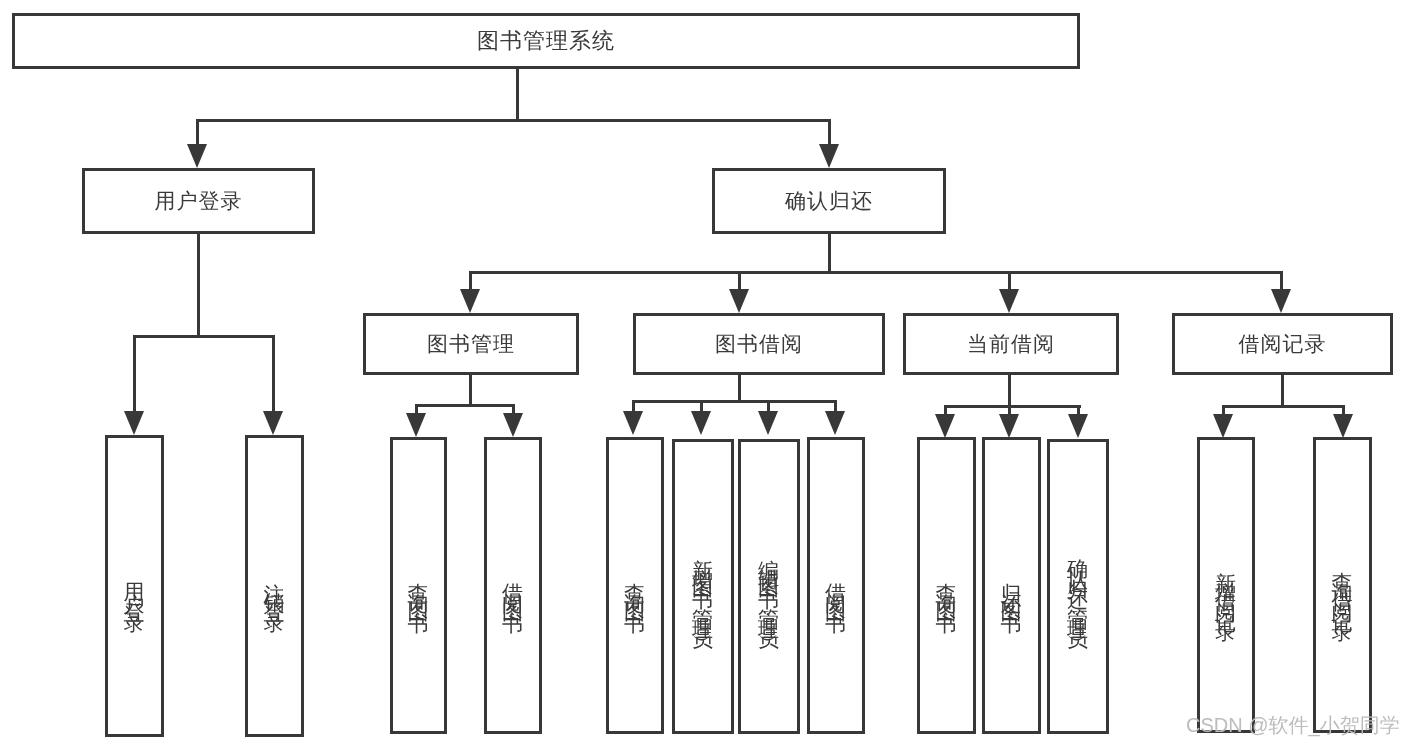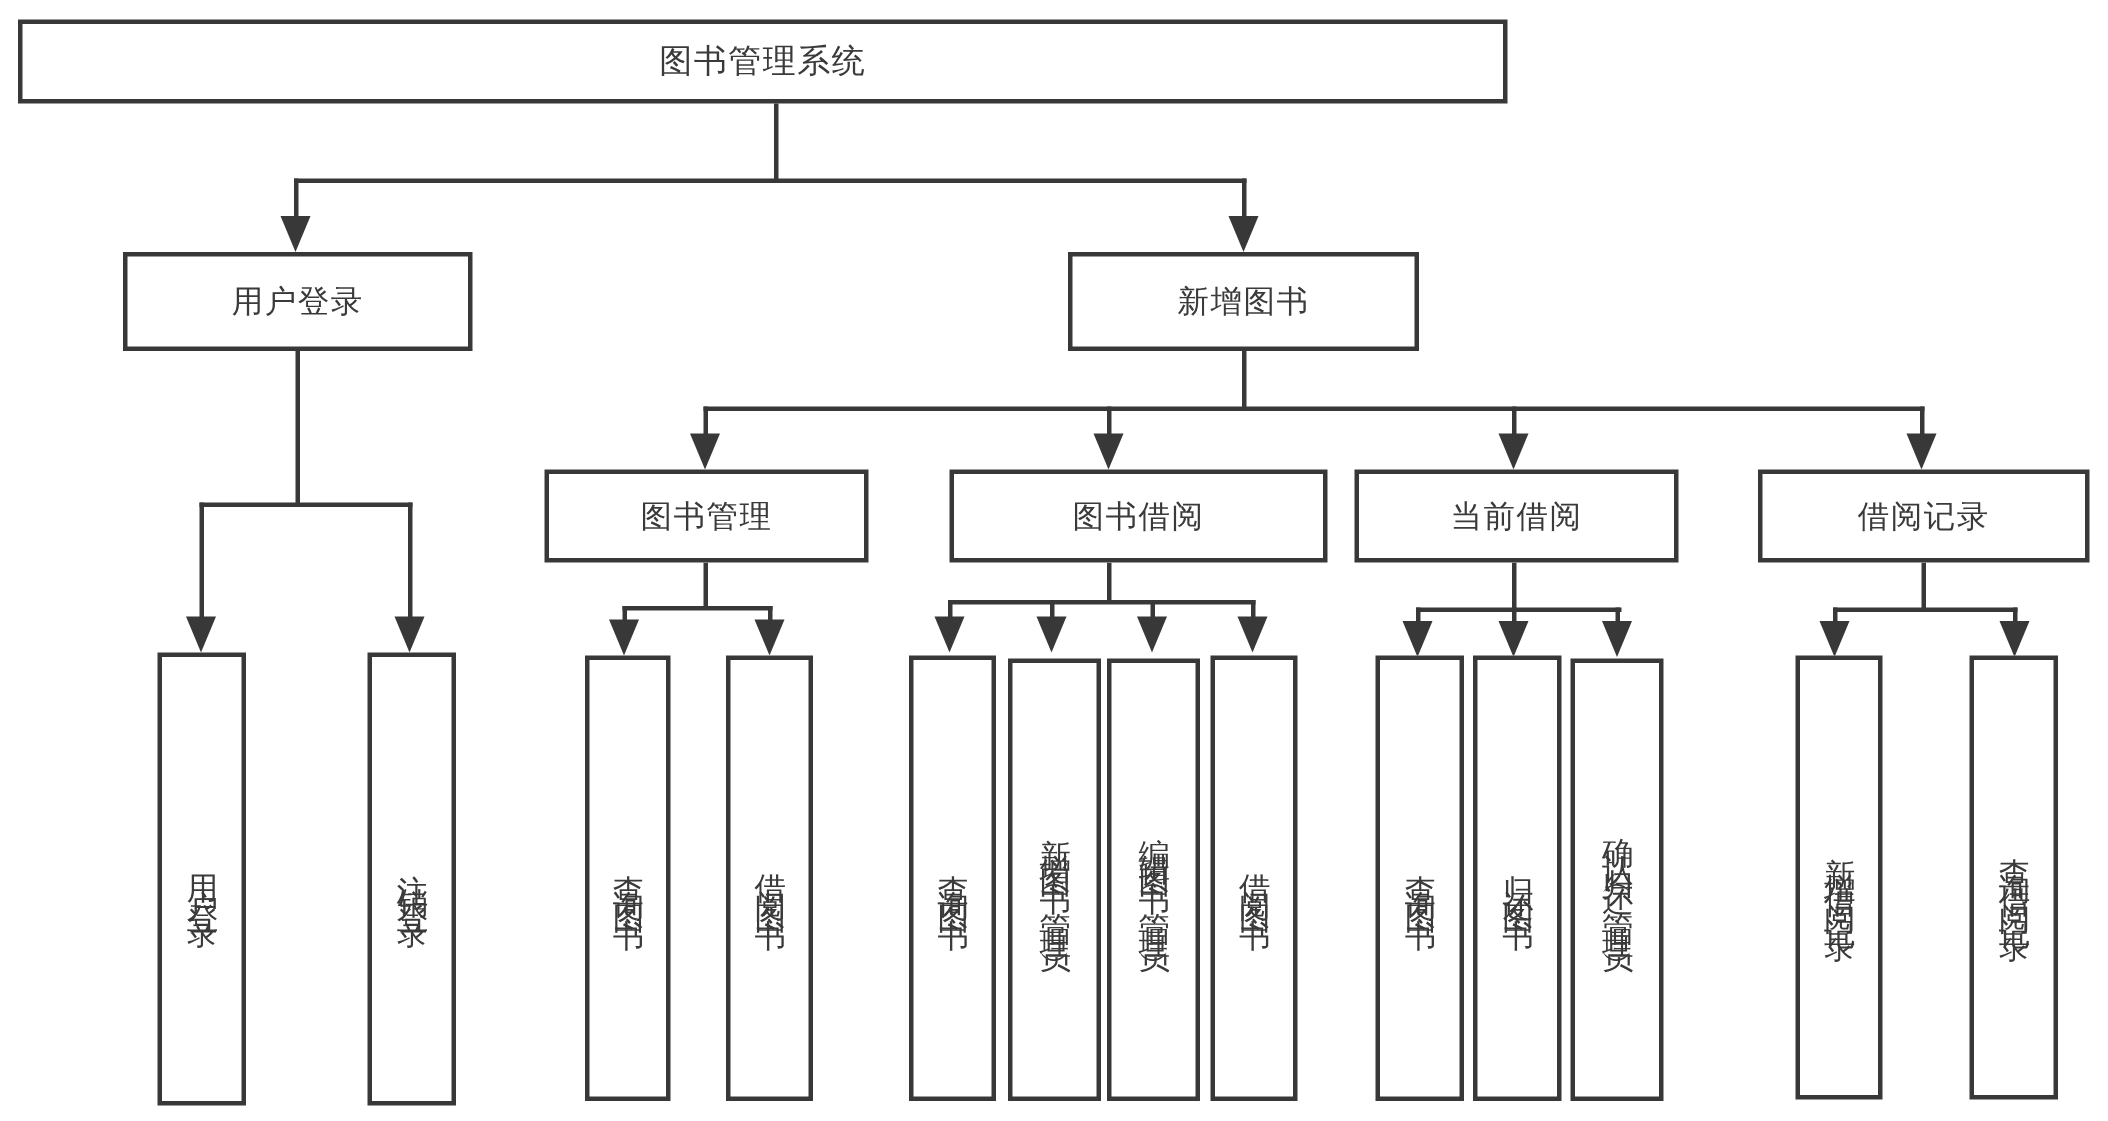--- a/index.html
+++ b/index.html
@@ -72,36 +72,36 @@
     color: var(--watermark);
     z-index: 5;
     white-space: nowrap;
   }
 </style>
 </head>
 <body>
 
 <div id="canvas">
 
-  <div class="hbox" id="root-box" style="left:12px; top:13px; width:993px; height:56px;align-items:center;">
+  <div class="hbox" id="root-box" style="left:12px; top:13px; width:1068px; height:56px;align-items:center;">
     <span>图书管理系统</span>
   </div>
 
   <div class="vline" style="left:516px; top:68px; height:53px;"></div>
   <div class="hline" style="left:196px; top:119px; width:635px;"></div>
   <div class="vline" style="left:196px; top:119px; height:28px;"></div>
   <div class="tri" style="left:187px; top:144px;"></div>
   <div class="vline" style="left:828px; top:119px; height:28px;"></div>
   <div class="tri" style="left:819px; top:144px;"></div>
 
   <div class="hbox" style="left:82px; top:168px; width:233px; height:66px;">
     <span>用户登录</span>
   </div>
   <div class="hbox" style="left:712px; top:168px; width:234px; height:66px;">
-    <span>新增图书</span>
+    <span>确认归还</span>
   </div>
 
   <div class="vline" style="left:197px; top:234px; height:104px;"></div>
   <div class="hline" style="left:133px; top:335px; width:142px;"></div>
   <div class="vline" style="left:133px; top:335px; height:78px;"></div>
   <div class="tri" style="left:124px; top:411px;"></div>
   <div class="vline" style="left:272px; top:335px; height:78px;"></div>
   <div class="tri" style="left:263px; top:411px;"></div>
 
   <div class="vbox" style="left:105px; top:435px; width:59px; height:302px;">
@@ -195,14 +195,15 @@
   <div class="tri" style="left:1213px; top:414px;"></div>
   <div class="vline" style="left:1342px; top:405px; height:11px;"></div>
   <div class="tri" style="left:1333px; top:414px;"></div>
   <div class="vbox" style="left:1197px; top:437px; width:58px; height:296px;">
     <span>新增借阅记录</span>
   </div>
   <div class="vbox" style="left:1313px; top:437px; width:59px; height:296px;">
     <span>查询借阅记录</span>
   </div>
 
+  <div id="watermark">CSDN @软件_小贺同学</div>
 
 </div>
 
 </body></html>

